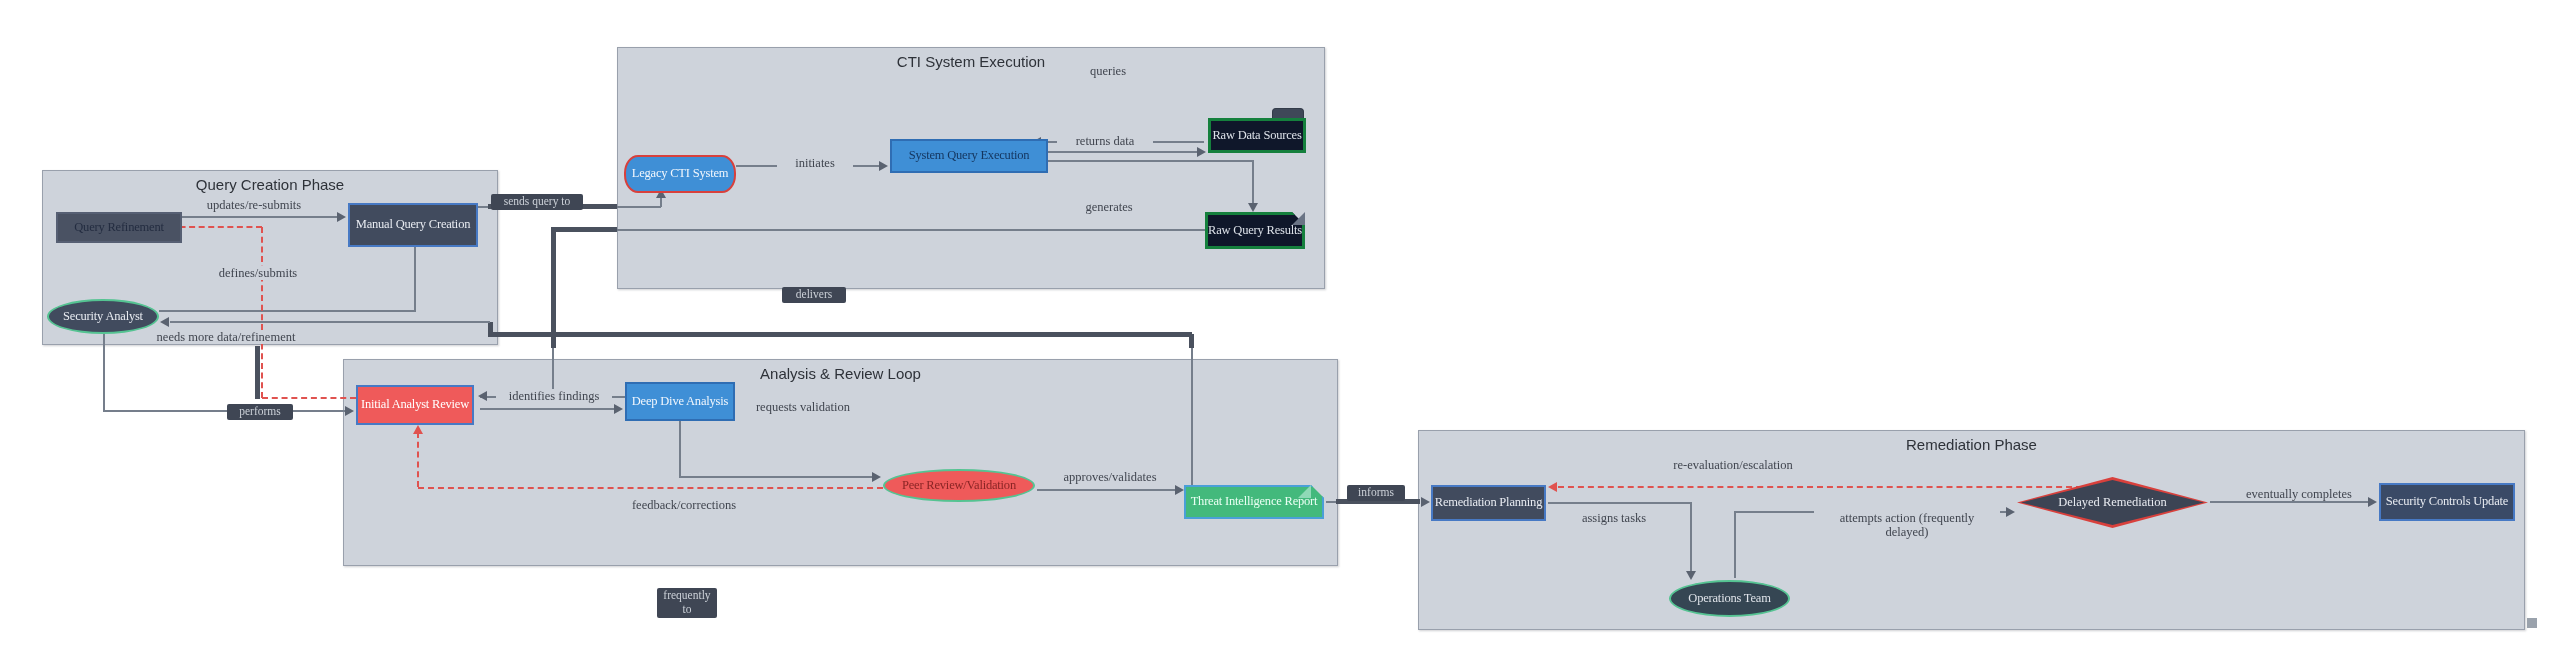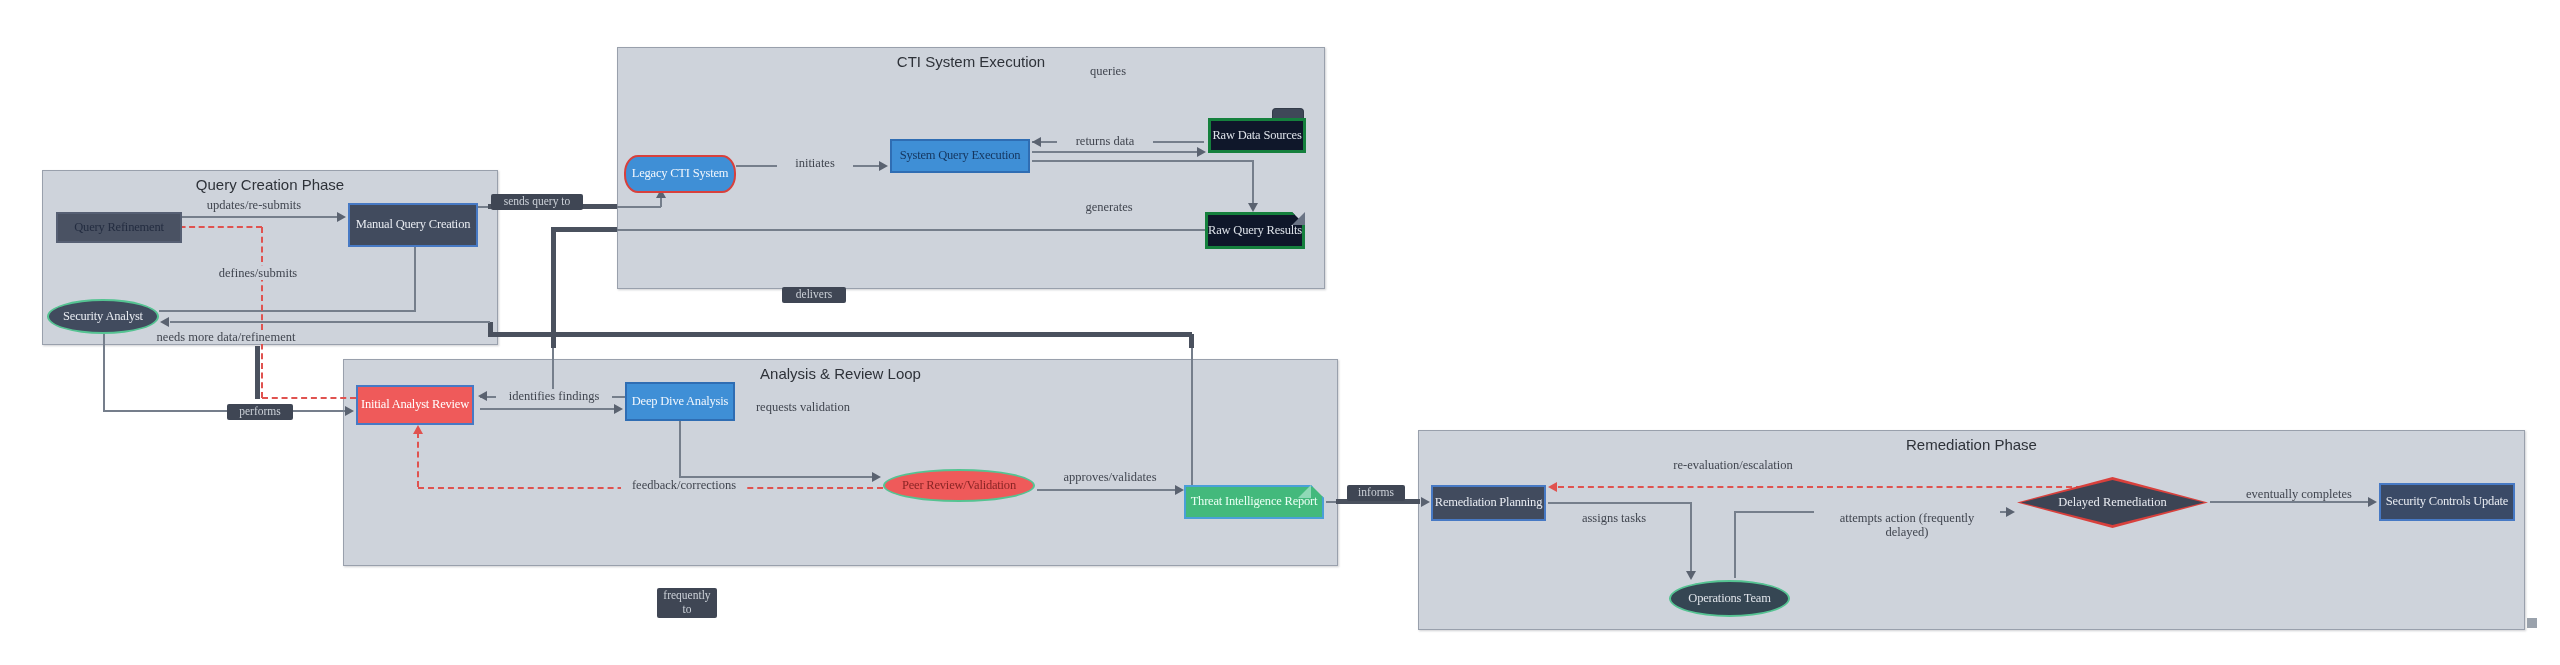--- a/index.html
+++ b/index.html
@@ -155,39 +155,39 @@
 
   <div class="elabel" style="left:180px;top:198px;width:142px;">updates/re-submits</div>
   <div class="elabel" style="left:195px;top:266px;width:120px;">defines/submits</div>
   <div class="elabel" style="left:148px;top:330px;width:150px;">needs more data/refinement</div>
   <div class="elabel" style="left:777px;top:156px;width:70px;">initiates</div>
   <div class="elabel free" style="left:1060px;top:64px;width:90px;">queries</div>
   <div class="elabel" style="left:1057px;top:134px;width:90px;">returns data</div>
   <div class="elabel" style="left:1061px;top:200px;width:90px;">generates</div>
   <div class="elabel" style="left:496px;top:389px;width:110px;">identifies findings</div>
   <div class="elabel" style="left:740px;top:400px;width:120px;">requests validation</div>
-  <div class="elabel" style="left:621px;top:478px;width:120px;">feedback/corrections</div>
+  <div class="elabel" style="left:621px;top:498px;width:120px;">feedback/corrections</div>
   <div class="elabel" style="left:1047px;top:470px;width:120px;">approves/validates</div>
   <div class="elabel" style="left:1561px;top:511px;width:100px;">assigns tasks</div>
   <div class="elabel" style="left:1814px;top:511px;width:180px;">attempts action (frequently delayed)</div>
   <div class="elabel" style="left:2236px;top:487px;width:120px;">eventually completes</div>
   <div class="elabel" style="left:1655px;top:458px;width:150px;">re-evaluation/escalation</div>
 
   <div class="chip" style="left:491px;top:194px;width:84px;">sends query to</div>
   <div class="chip" style="left:782px;top:287px;width:56px;">delivers</div>
   <div class="chip" style="left:227px;top:404px;width:58px;">performs</div>
   <div class="chip" style="left:657px;top:588px;width:52px;">frequently to</div>
   <div class="chip" style="left:1347px;top:485px;width:50px;">informs</div>
 
   <div class="node slate-plain" style="left:56px;top:212px;width:126px;height:31px;">Query Refinement</div>
   <div class="node slate" style="left:348px;top:203px;width:130px;height:44px;">Manual Query Creation</div>
   <div class="node slate ellipse green-border" style="left:47px;top:299px;width:112px;height:35px;">Security Analyst</div>
 
   <div class="node cylinder" style="left:624px;top:155px;width:112px;height:38px;">Legacy CTI System</div>
-  <div class="node blue" style="left:890px;top:139px;width:140px;height:34px;color:#14355e;">System Query Execution</div>
+  <div class="node blue" style="left:890px;top:139px;width:158px;height:34px;color:#14355e;">System Query Execution</div>
   <div class="tab" style="left:1272px;top:108px;width:30px;height:12px;"></div>
   <div class="node dark-asset" style="left:1208px;top:118px;width:98px;height:35px;">Raw Data Sources</div>
   <div class="node dark-asset doc" style="left:1205px;top:212px;width:100px;height:37px;text-align:center;">Raw Query Results</div>
   <div class="fold" style="left:1292px;top:212px;border-width:0 0 13px 13px;border-color:transparent transparent #6a7485 transparent;"></div>
 
   <div class="node red-node" style="left:356px;top:385px;width:118px;height:40px;">Initial Analyst Review</div>
   <div class="node blue" style="left:625px;top:382px;width:110px;height:39px;color:#f2f7fd;">Deep Dive Analysis</div>
   <div class="node ellipse" style="left:883px;top:469px;width:152px;height:33px;background:#ef5a5a;border:2px solid #55c392;color:#8a2525;">Peer Review/Validation</div>
   <div class="node doc" style="left:1184px;top:485px;width:140px;height:34px;background:#43b97c;border:2px solid #4a9fd8;color:#eafff3;">Threat Intelligence Report</div>
   <div class="fold" style="left:1298px;top:485px;border-width:0 0 13px 13px;border-color:transparent transparent #8fd9b6 transparent;"></div>

